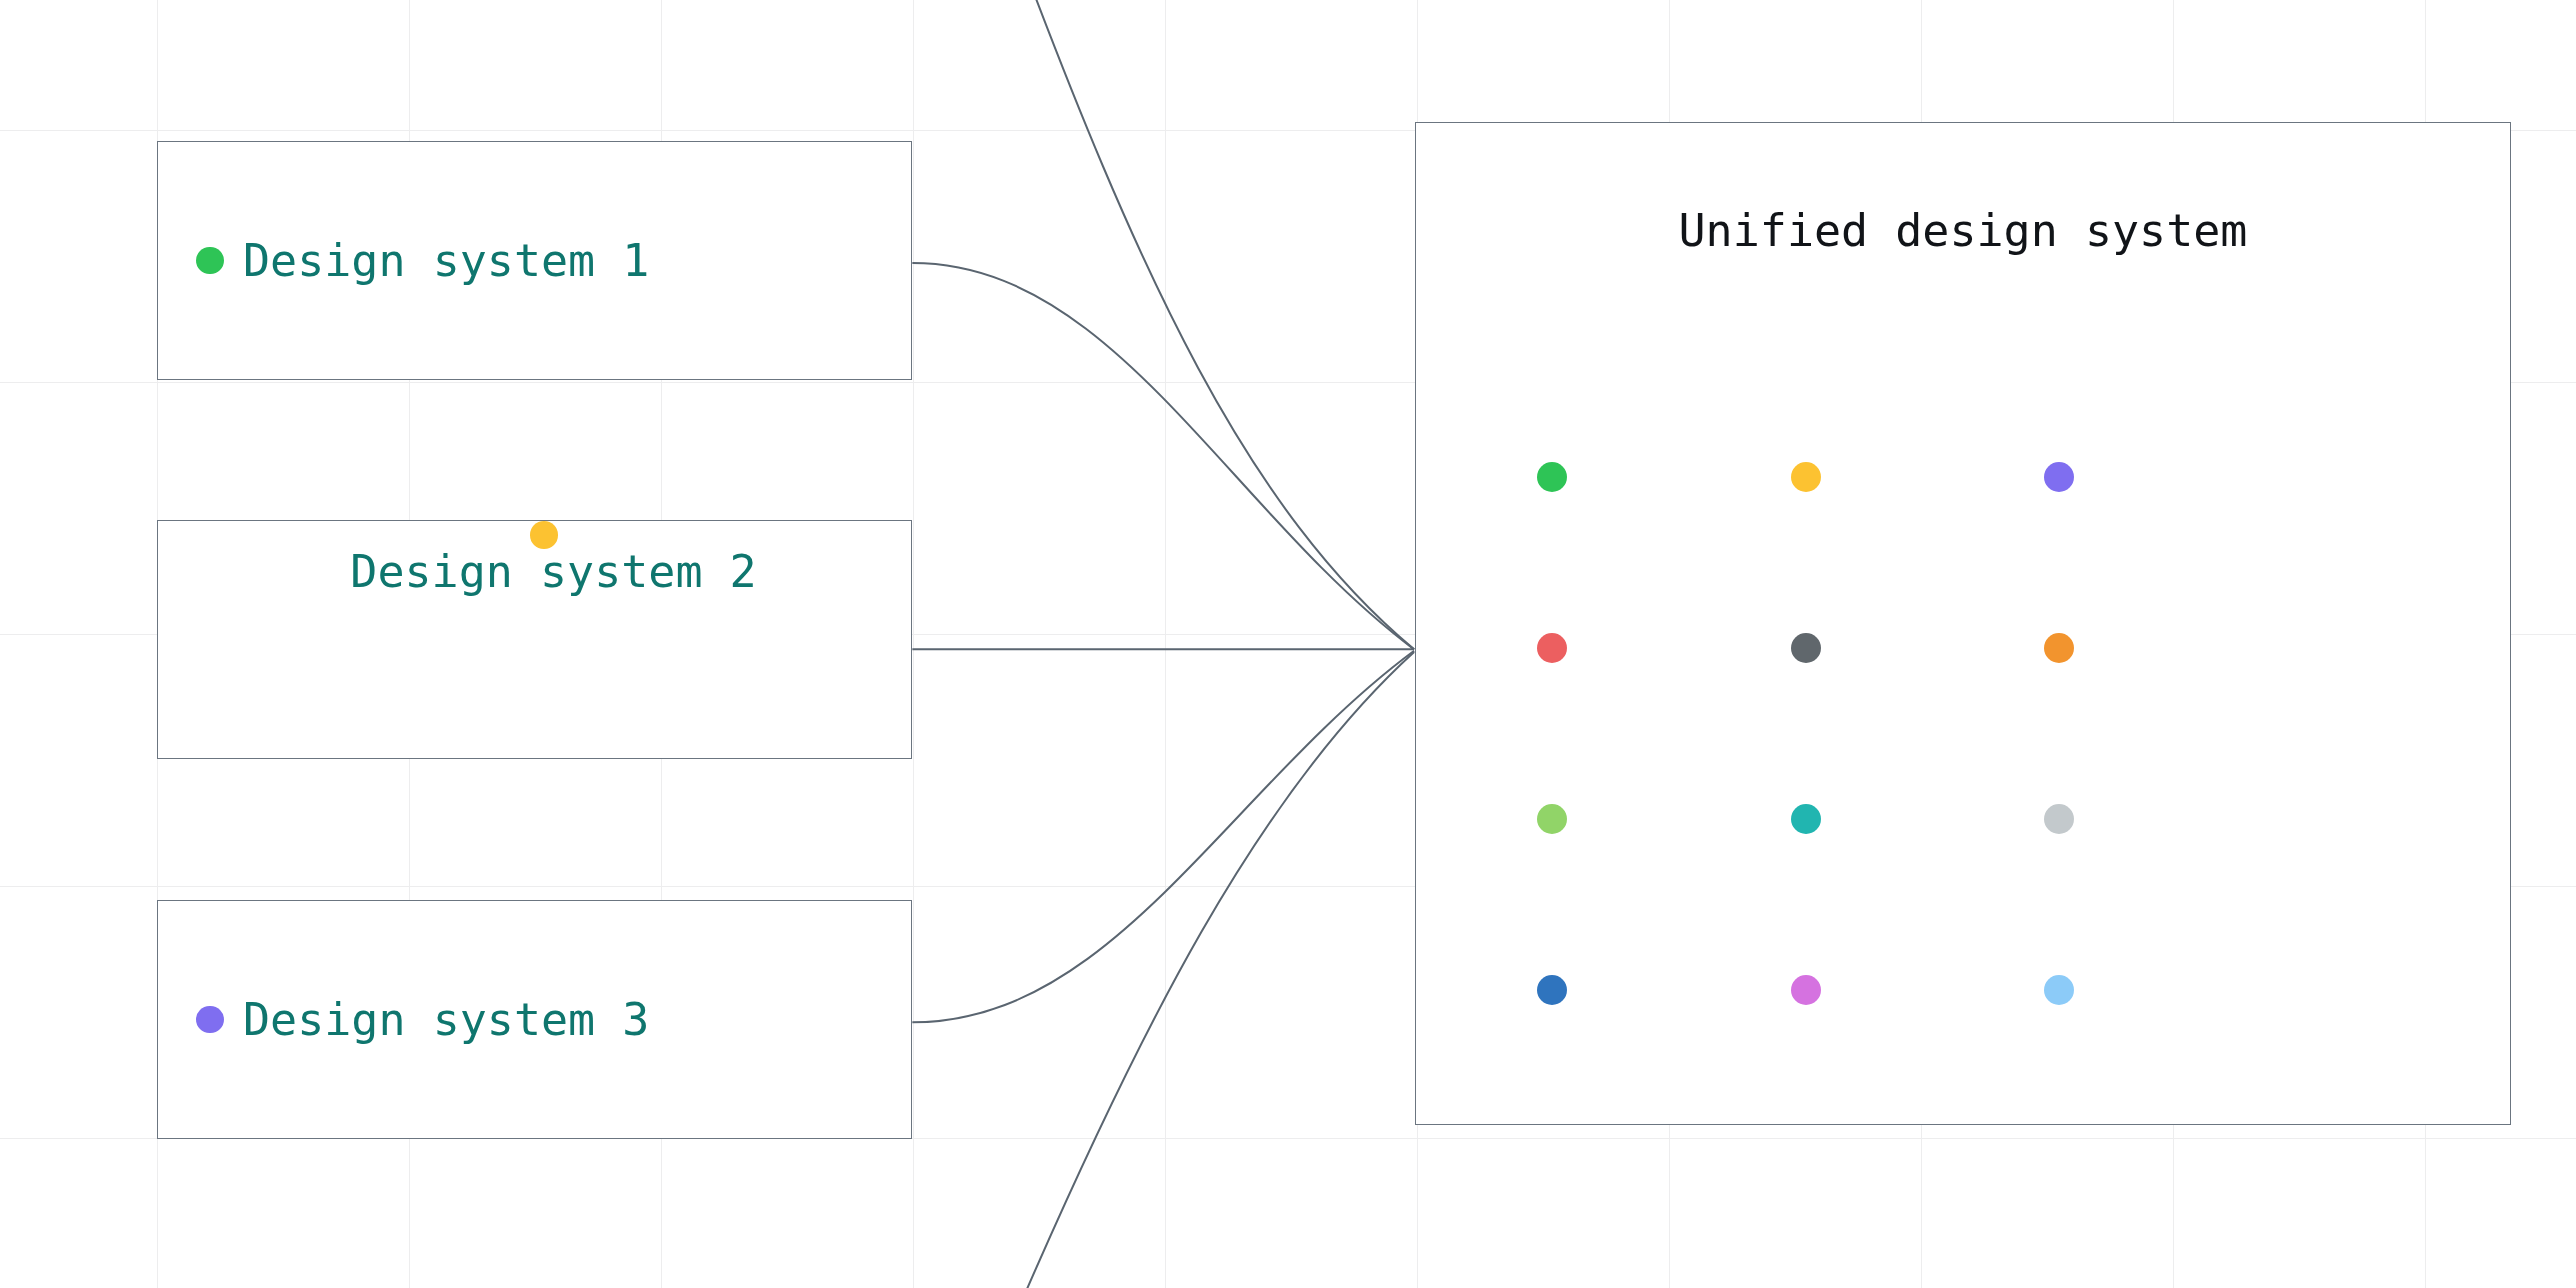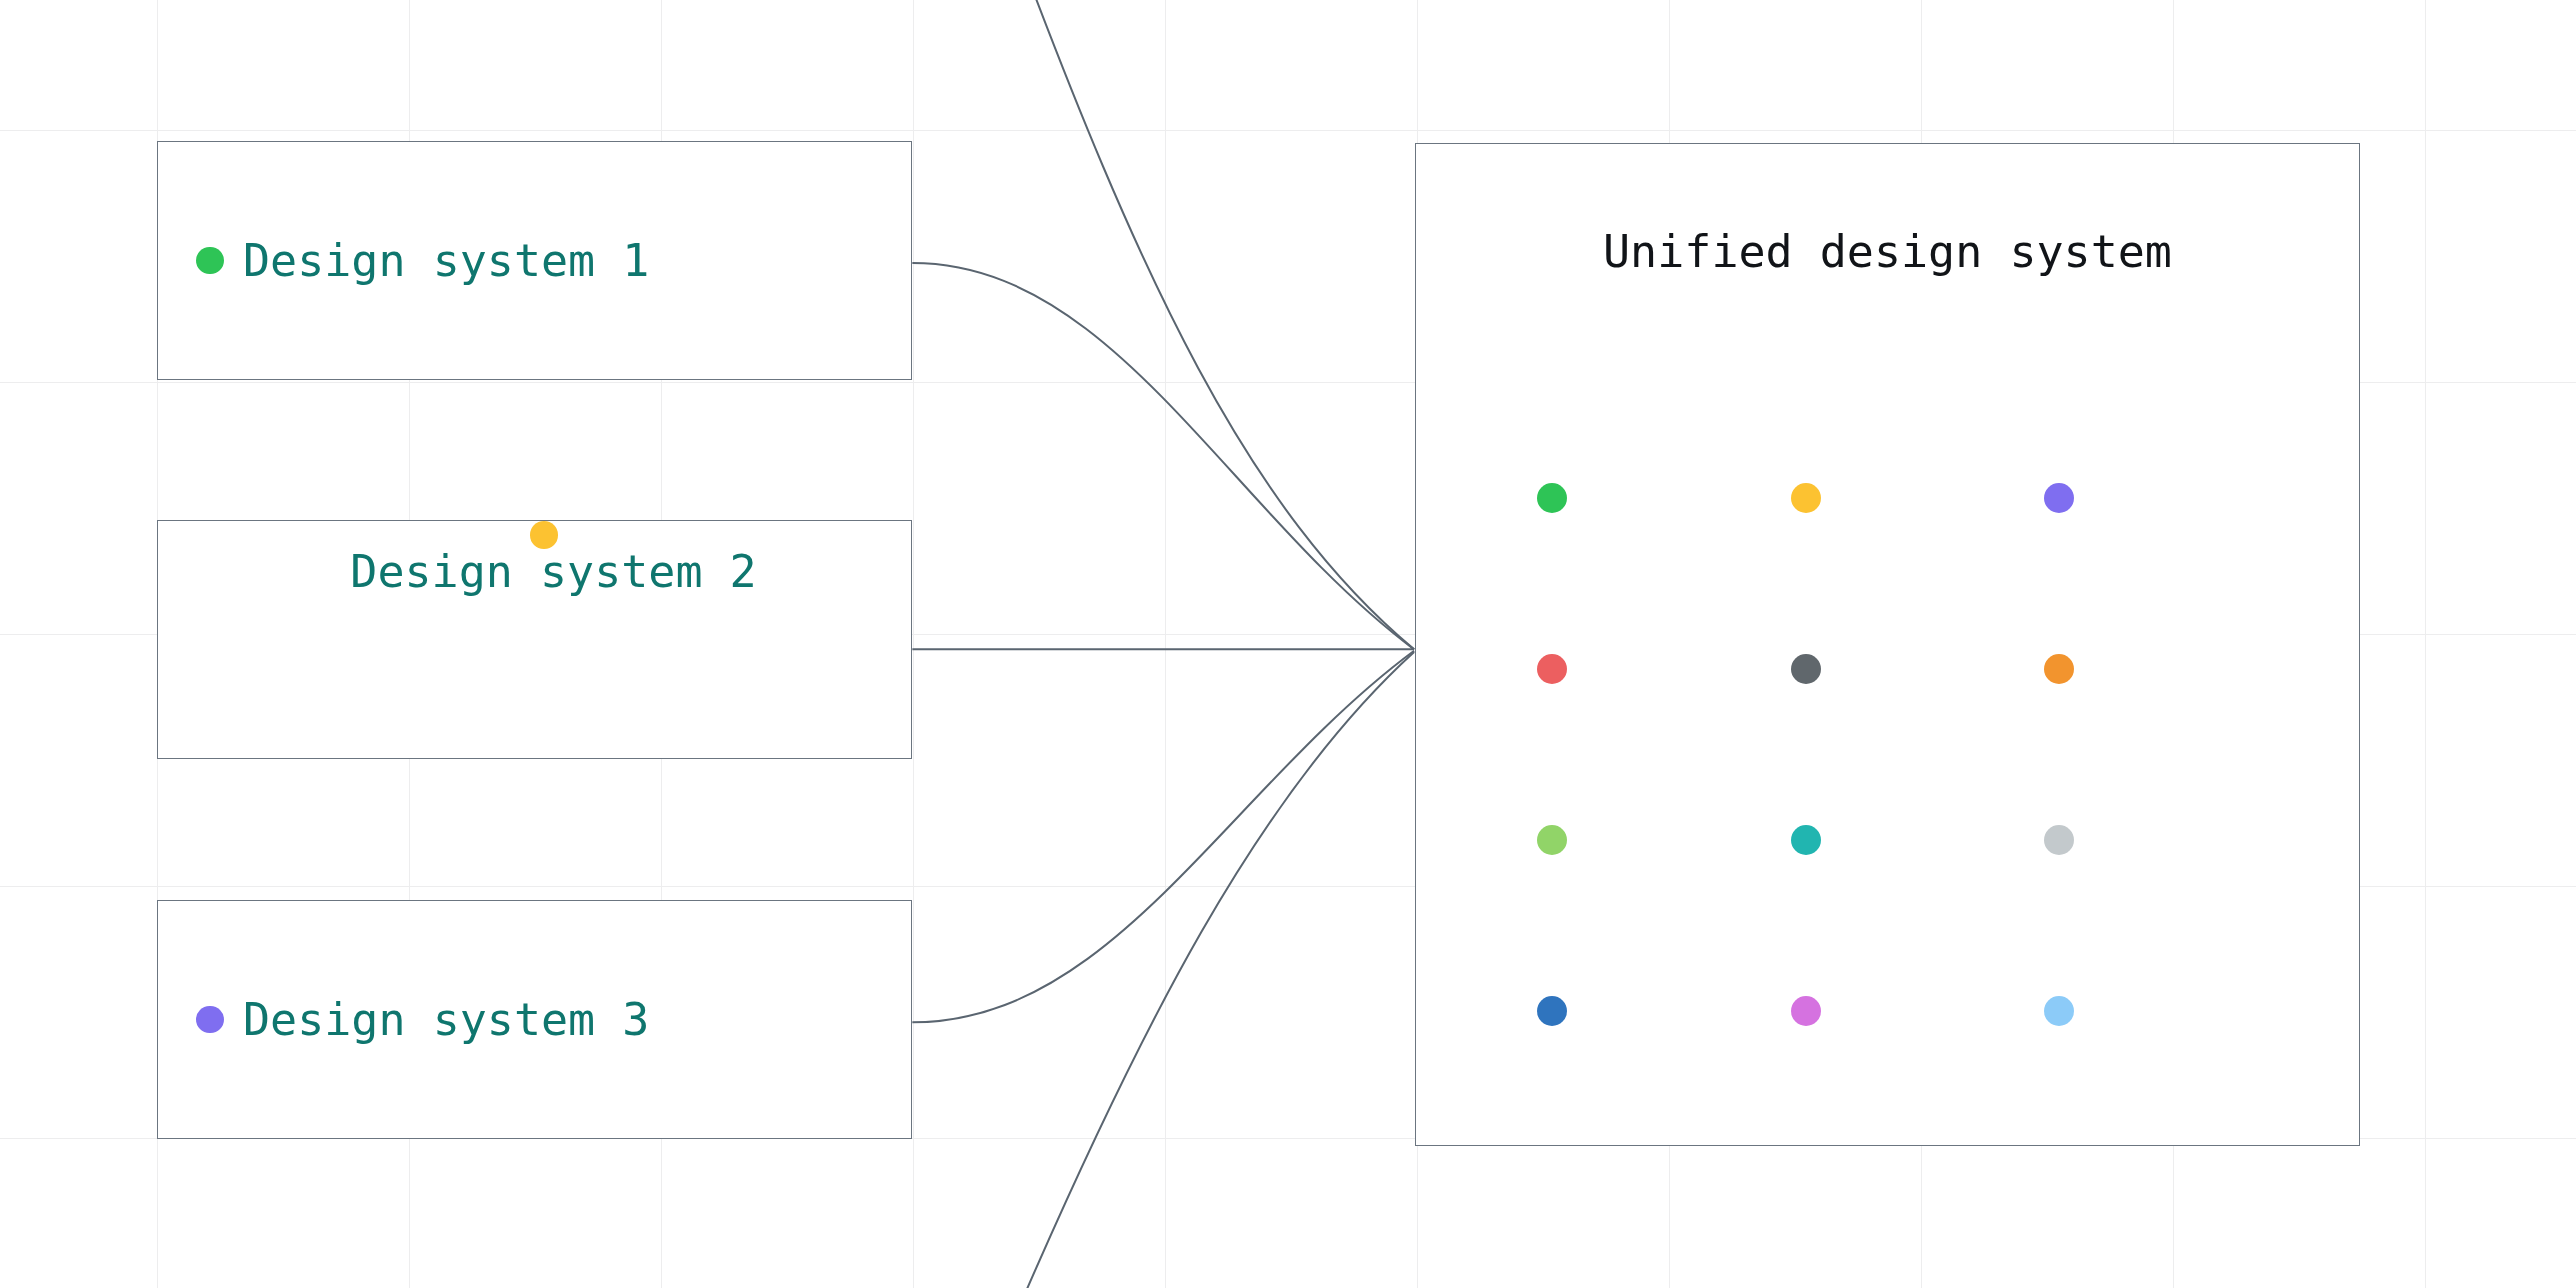--- a/index.html
+++ b/index.html
@@ -70,22 +70,22 @@
     color: #0f766e;
     letter-spacing: 0px;
     white-space: nowrap;
   }
 
   
   #unified-panel {
     position: absolute;
     box-sizing: border-box;
     left: 1415px;
-    top: 143px;
-    width: 945px;
+    top: 122px;
+    width: 1096px;
     height: 1003px;
     background: #ffffff;
     border: 1.7px solid #6b7580;
   }
   #unified-panel-title {
     position: absolute;
     left: 0;
     right: 0;
     top: 85px;
     text-align: center;

